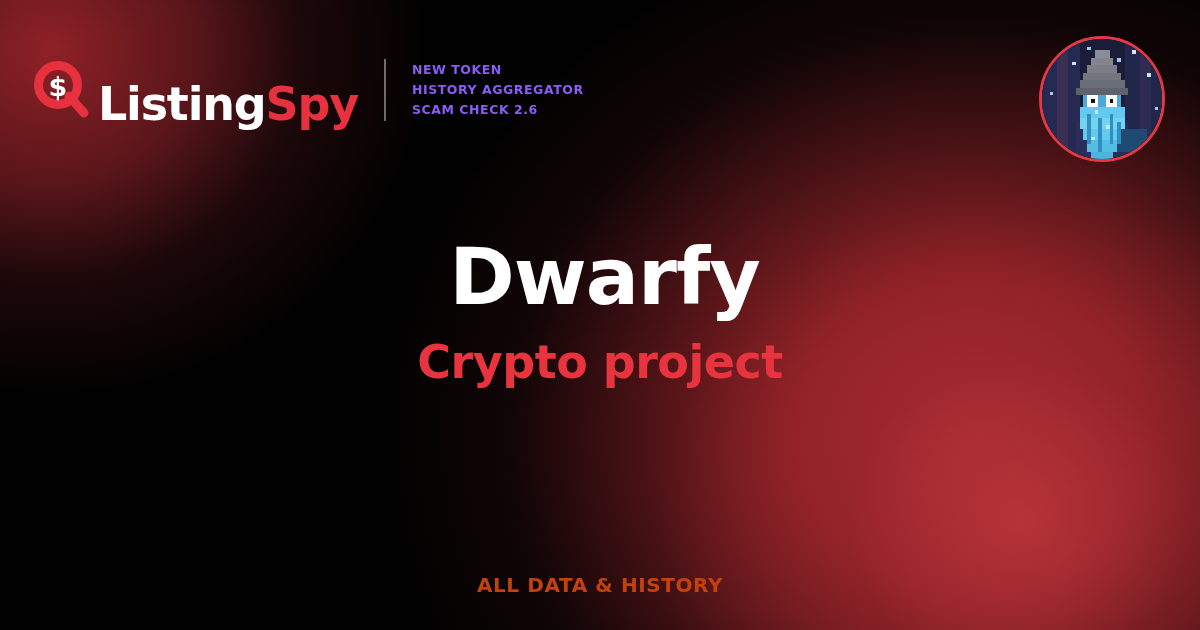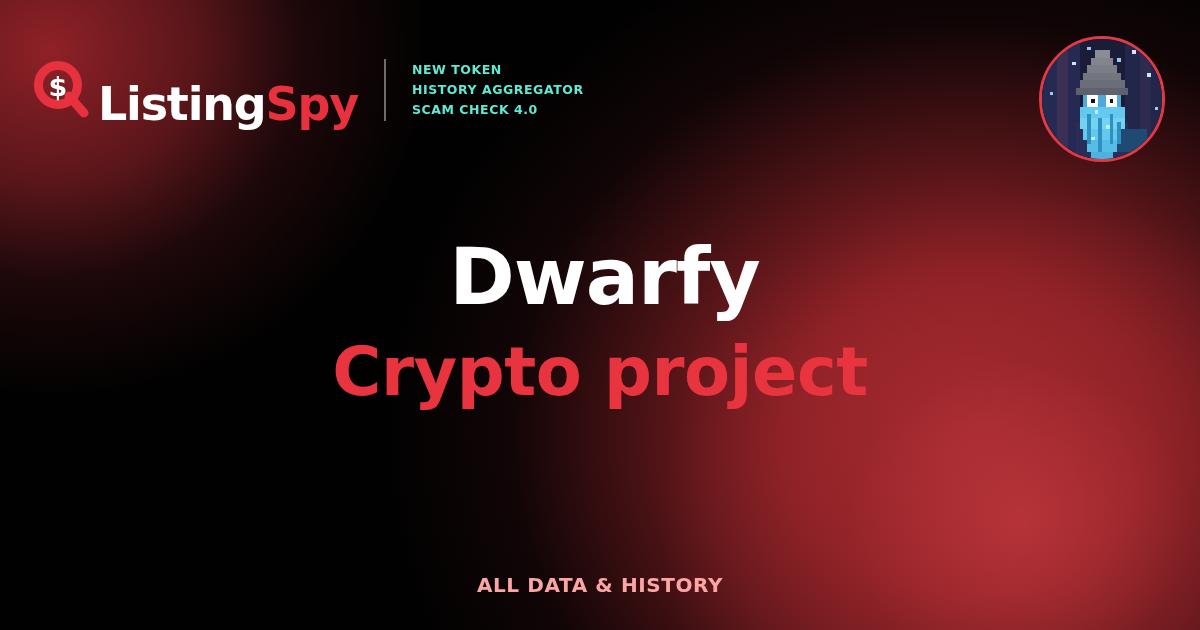--- a/index.html
+++ b/index.html
@@ -99,21 +99,21 @@
     width: 2px;
     height: 62px;
     background: #6d6d6d;
     margin: 0 26px 0 26px;
     flex: 0 0 auto;
   }
   .tagline {
     display: flex;
     flex-direction: column;
     justify-content: center;
-    color: #5eead4;
+    color: #8b5cf6;
     font-size: 12.5px;
     font-weight: 700;
     letter-spacing: 0.55px;
     line-height: 1.58;
     white-space: nowrap;
   }
 
   
   .avatar {
     position: absolute;
@@ -141,35 +141,35 @@
     color: #ffffff;
     font-size: 79px;
     font-weight: 700;
     line-height: 1.0;
     letter-spacing: -1px;
     margin: 0;
     padding-left: 9px;
   }
   .subtitle {
     color: #e8343f;
-    font-size: 67px;
+    font-size: 46px;
     font-weight: 700;
     line-height: 1.0;
     letter-spacing: -0.5px;
     margin: 22px 0 0 0;
   }
 
   
   .footer {
     position: absolute;
     left: 0;
     right: 0;
     bottom: 33px;
     text-align: center;
-    color: #fca5a5;
+    color: #c2410c;
     font-size: 20px;
     font-weight: 700;
     letter-spacing: 0.6px;
   }
 </style>
 </head>
 <body>
 
 <div id="page">
 
@@ -192,21 +192,21 @@
         </svg>
       </span>
       <span class="wordmark"><span style="color:#ffffff">Listing</span><span style="color:#e8313f">Spy</span></span>
     </a>
 
     <div class="divider"></div>
 
     <div class="tagline">
       <span>NEW TOKEN</span>
       <span>HISTORY AGGREGATOR</span>
-      <span>SCAM CHECK 4.0</span>
+      <span>SCAM CHECK 2.6</span>
     </div>
   </div>
 
   <div class="avatar">
     <svg viewBox="0 0 32 32" xmlns="http://www.w3.org/2000/svg" shape-rendering="crispEdges">
 
       <rect x="0" y="0" width="32" height="32" fill="#1a1c38"></rect>
       <rect x="0" y="0" width="10" height="32" fill="#262a52"></rect>
       <rect x="22" y="0" width="10" height="32" fill="#23264b"></rect>
       <rect x="4" y="2" width="3" height="28" fill="#3a2f55"></rect>

